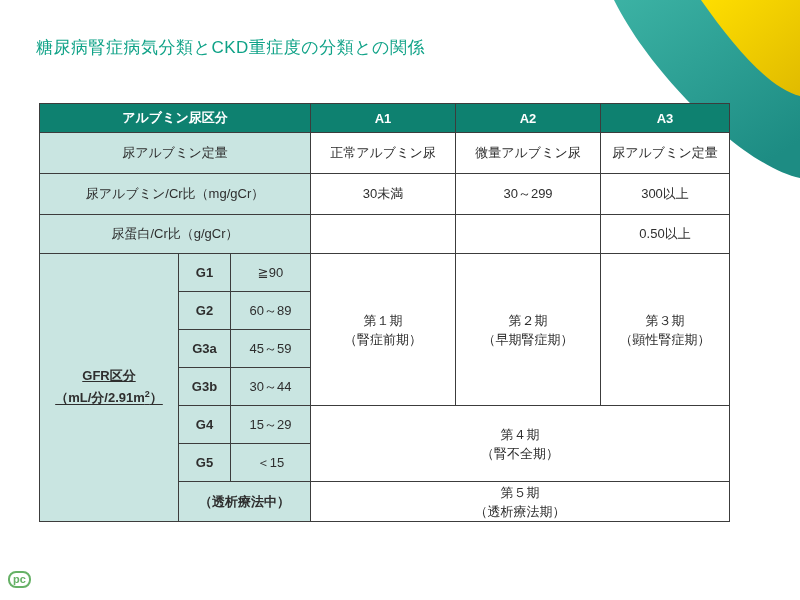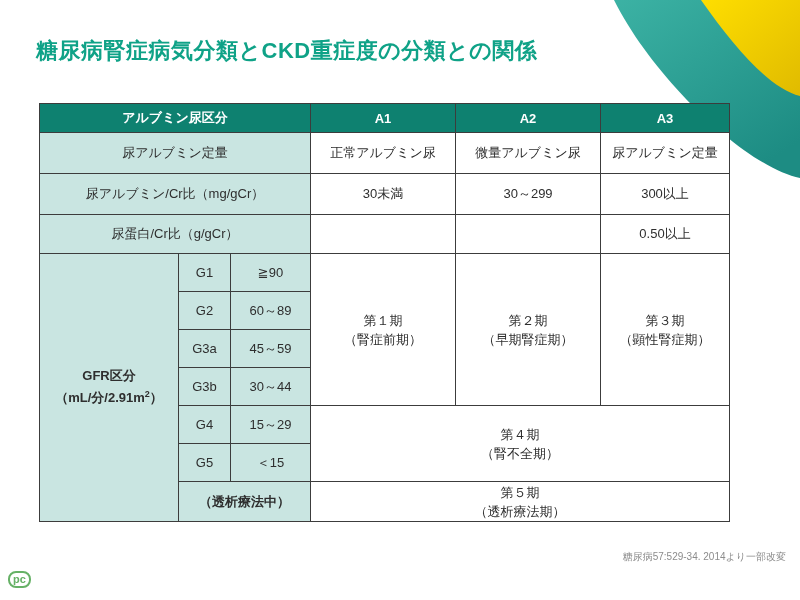--- a/index.html
+++ b/index.html
@@ -5,42 +5,42 @@
   html,body{margin:0;padding:0;}
   body{
     width:800px;height:600px;position:relative;overflow:hidden;
     background:#ffffff;
     font-family:"Liberation Sans","DejaVu Sans",sans-serif;
     color:#2e2e2e;
   }
   .swoosh{position:absolute;top:0;right:0;width:200px;height:290px;pointer-events:none;}
   .page-title{
     position:absolute;left:36px;top:36px;width:620px;
-    font-size:22px;font-weight:bold;color:#0fa287;letter-spacing:0.5px;
+    font-size:17px;font-weight:normal;color:#0fa287;letter-spacing:0.5px;
   }
   .main-table{
     position:absolute;left:39px;top:103px;
     border-collapse:collapse;table-layout:fixed;width:690px;
     font-size:13px;
   }
   .main-table td{
     border:1px solid #3c3c3c;
     text-align:center;vertical-align:middle;
     padding:0 4px;overflow:hidden;
   }
   .th{
     background:#0e8170;color:#ffffff;font-weight:bold;
     height:28px;font-size:13px;
   }
   .teal{background:#c9e5e1;}
   .white-cell{background:#ffffff;}
-  .g-label{font-weight:normal;text-align:left;padding-left:9px;}
+  .g-label{font-weight:bold;text-align:left;padding-left:9px;}
   .g-range{text-align:right;padding-right:10px;}
   .gfr-head{
-    font-weight:bold;text-align:left;padding-left:8px;line-height:18px;
+    font-weight:bold;text-align:left;padding-left:8px;line-height:18px;text-decoration:underline;
   }
   .dialysis{font-weight:bold;}
   .stage div{line-height:19px;}
   .r-quant{height:41px;}
   .r-cr{height:41px;}
   .r-prot{height:39px;}
   .r-g{height:38px;}
   .r-dial{height:40px;}
   .footer{
     position:absolute;right:14px;top:550px;width:560px;
@@ -166,16 +166,15 @@
     <td class="teal dialysis" colspan="2">（透析療法中）</td>
     <td class="white-cell stage" colspan="3">
       <div>第５期</div>
       <div>（透析療法期）</div>
     </td>
   </tr>
 </tbody>
   </table>
 
 <div class="footer">
-  <div>糖尿病57:529-34. 2014より一部改変</div>
 </div>
 
 <div class="pc-badge">pc</div>
 
 </body></html>

